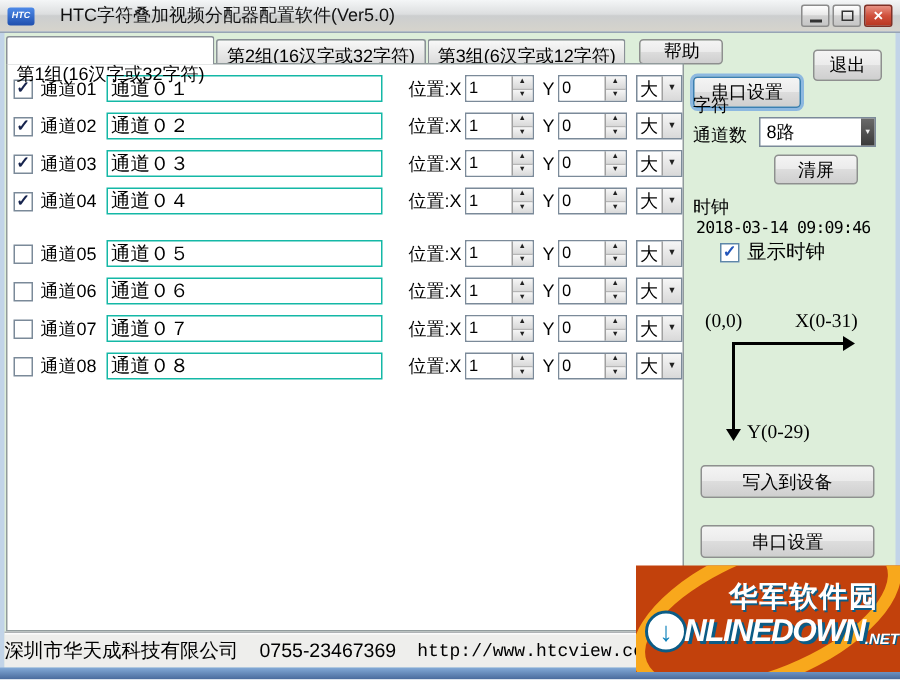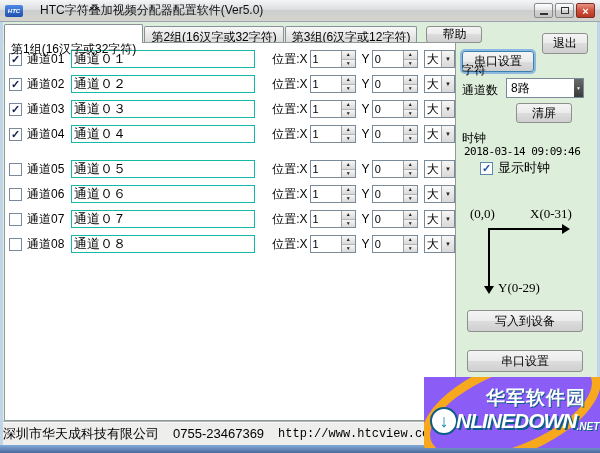--- a/index.html
+++ b/index.html
@@ -119,21 +119,21 @@
   .statusbar { position:absolute; left:0; top:399px; width:594px; height:24px;
                background:#eeeeec; border-top:1px solid #aeb2b5; box-shadow:inset 0 1px 0 #fbfbfb;
                display:flex; align-items:center; font-size:13px; }
   .statusbar span { margin-left:8px; white-space:nowrap; }
   .statusbar .sb-company { margin-left:0; }
   .statusbar .sb-phone { margin-left:14px; }
   .statusbar .sb-url { margin-left:14px; font-family:"Liberation Mono",monospace; font-size:12px; }
 
   
   .watermark { position:absolute; left:424px; top:377px; width:176px; height:71px;
-               background:#8b5cf6; overflow:hidden; z-index:10; }
+               background:#c2410c; overflow:hidden; z-index:10; }
   .wm-swoosh { position:absolute; left:-8px; top:-14px; width:190px; height:92px;
                border:9px solid #f8a81c; border-radius:50%; transform:rotate(-22deg); }
   .wm-cn { position:absolute; right:14px; top:8px; color:#fff; font-weight:bold; font-size:19px;
            letter-spacing:1px; text-shadow:1px 1px 0 #0b5c86; }
   .wm-row { position:absolute; left:6px; top:30px; display:flex; align-items:center; }
   .wm-o { width:28px; height:28px; border-radius:50%; background:#fff; color:#1284bc;
           display:flex; align-items:center; justify-content:center; font-size:18px; font-weight:bold;
           border:2px solid #0b5c86; }
   .wm-main { color:#fff; font-weight:bold; font-style:italic; font-size:21px; letter-spacing:-1px;
              text-shadow:2px 2px 0 #0b5c86; margin-left:-2px; }

